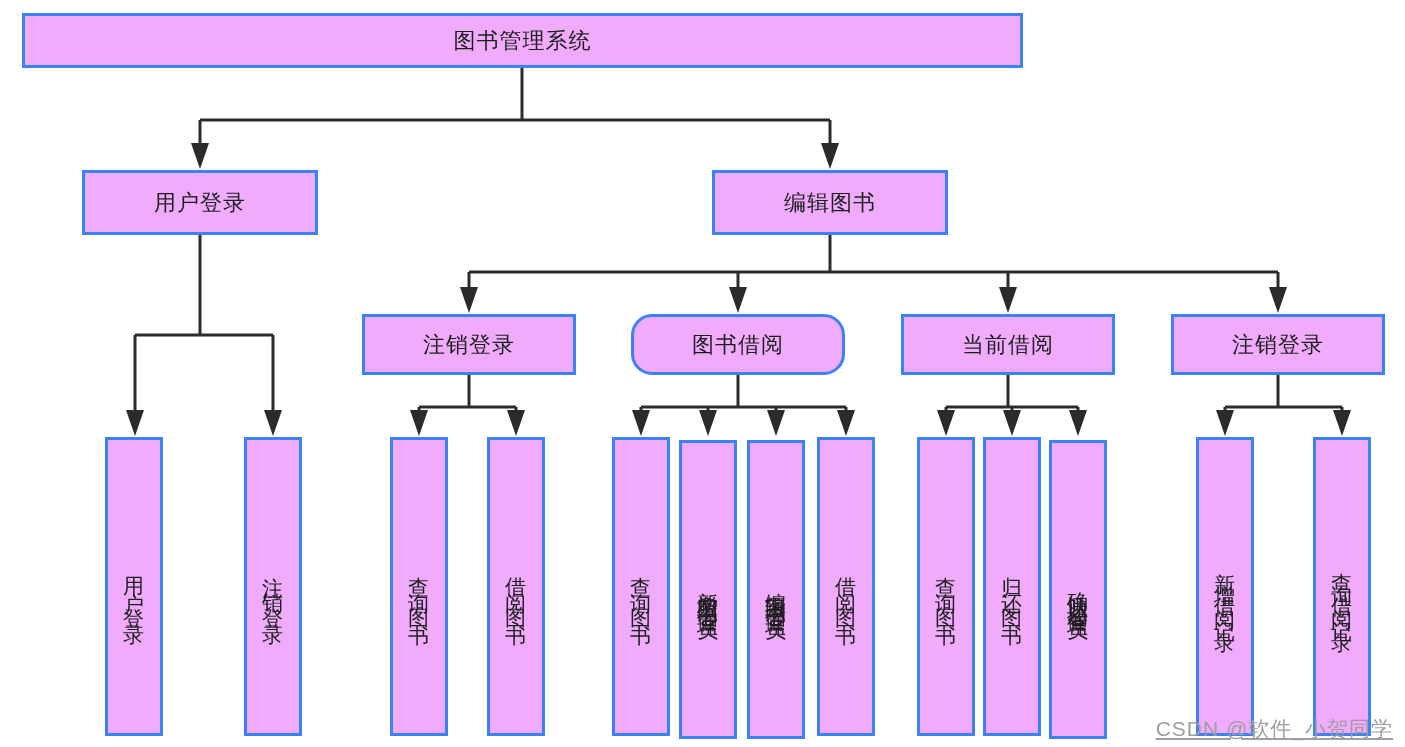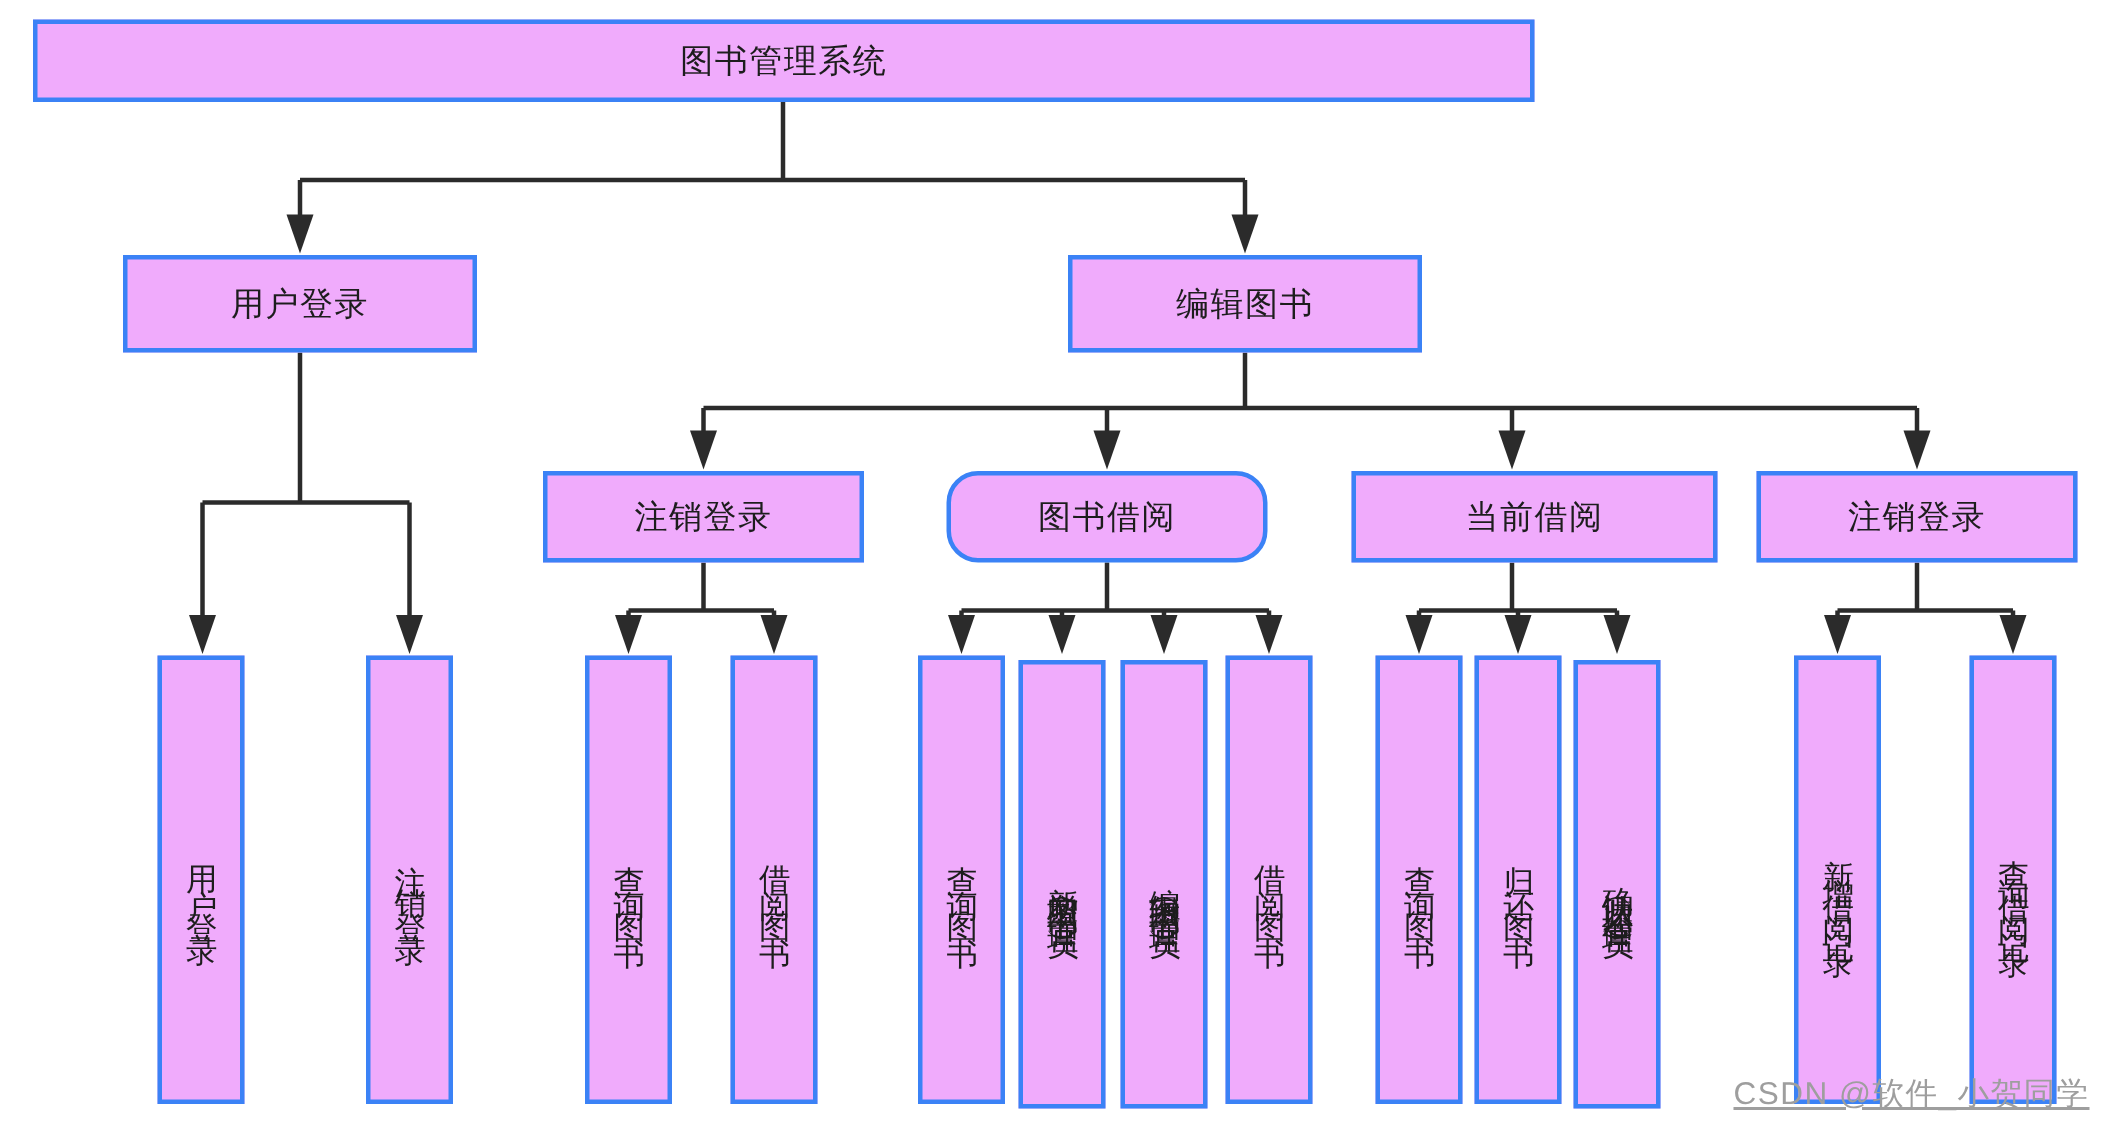--- a/index.html
+++ b/index.html
@@ -131,21 +131,21 @@
     </g>
   </svg>
 
   <div class="node" style="left:22px; top:13px; width:1001px; height:55px;">图书管理系统</div>
 
   <div class="node" style="left:82px; top:170px; width:236px; height:65px;">用户登录</div>
   <div class="node" style="left:712px; top:170px; width:236px; height:65px;">编辑图书</div>
 
   <div class="node" style="left:362px; top:314px; width:214px; height:61px;">注销登录</div>
   <div class="node" style="left:631px; top:314px; width:214px; height:61px;border-radius:21px;">图书借阅</div>
-  <div class="node" style="left:901px; top:314px; width:244px; height:61px;text-align:center;">当前借阅</div>
+  <div class="node" style="left:901px; top:314px; width:214px; height:61px;text-align:center;">当前借阅</div>
   <div class="node" style="left:1171px; top:314px; width:214px; height:61px;">注销登录</div>
 
   <div class="node vnode" style="left:105px; top:437px; width:58px; height:299px;">用户登录</div>
   <div class="node vnode" style="left:244px; top:437px; width:58px; height:299px;">注销登录</div>
 
   <div class="node vnode" style="left:390px; top:437px; width:58px; height:299px;">查询图书</div>
   <div class="node vnode" style="left:487px; top:437px; width:58px; height:299px;">借阅图书</div>
 
   <div class="node vnode" style="left:612px; top:437px; width:58px; height:299px;">查询图书</div>
   <div class="node vnode len9" style="left:679px; top:440px; width:58px; height:299px;">新增图书（管理员）</div>

